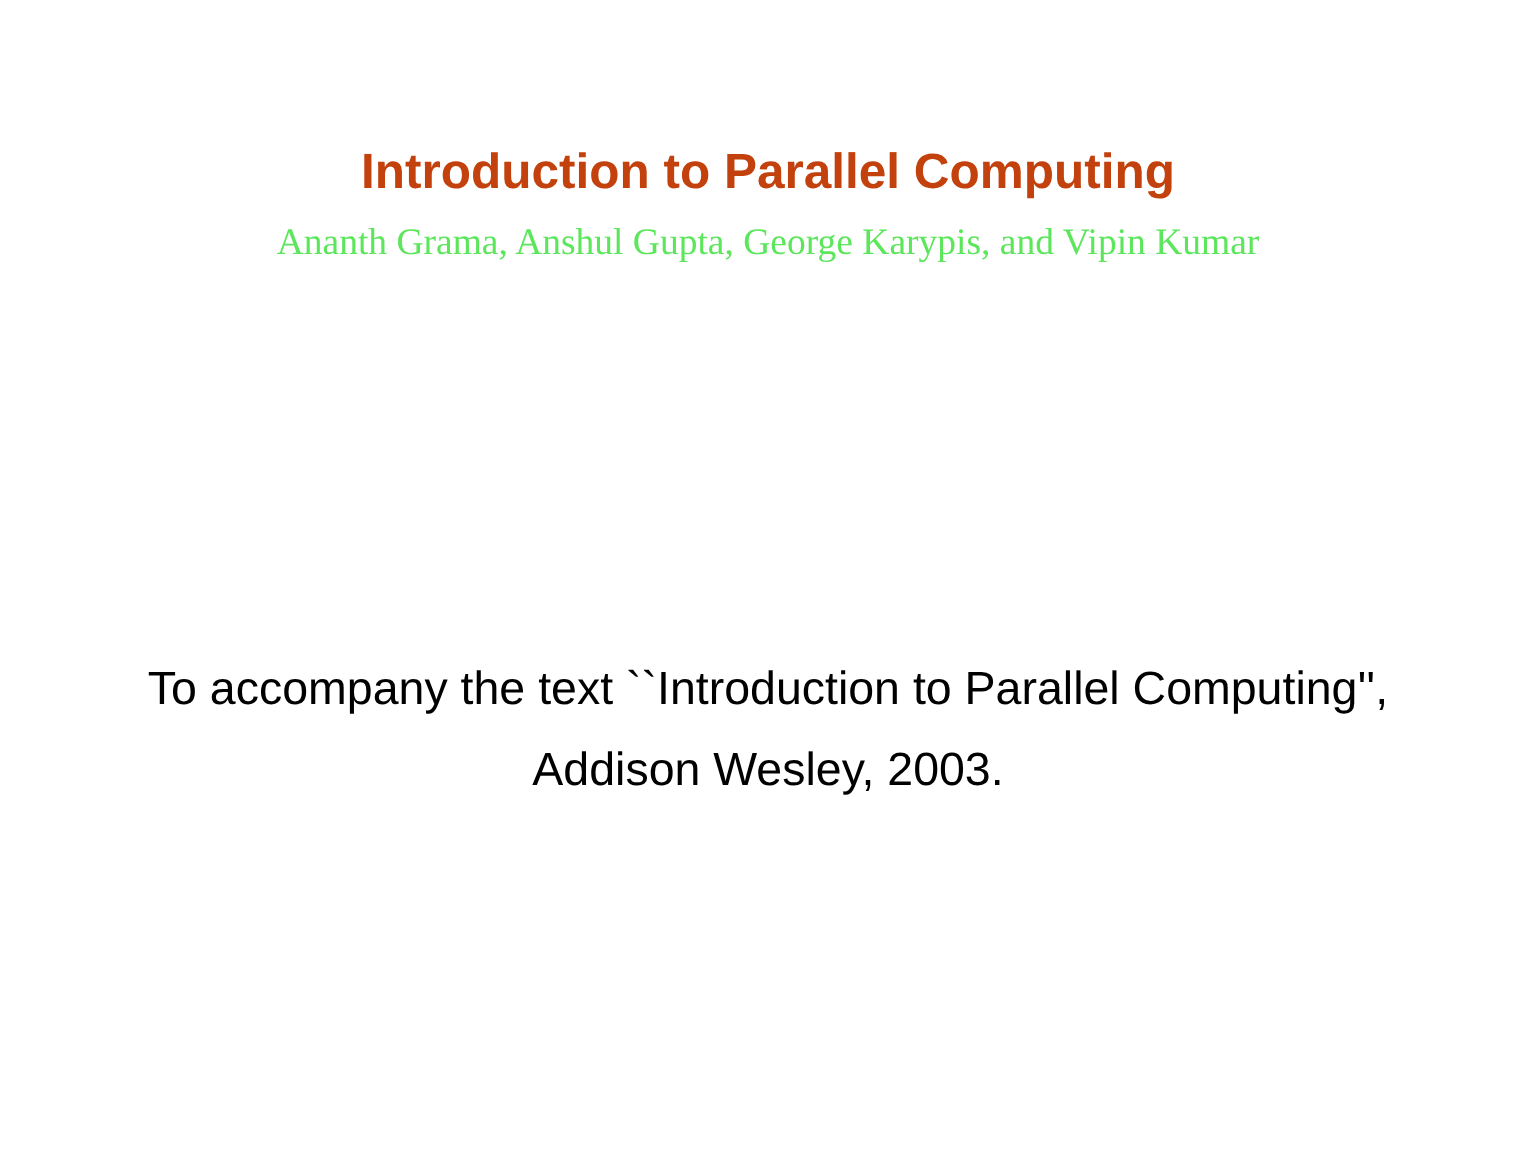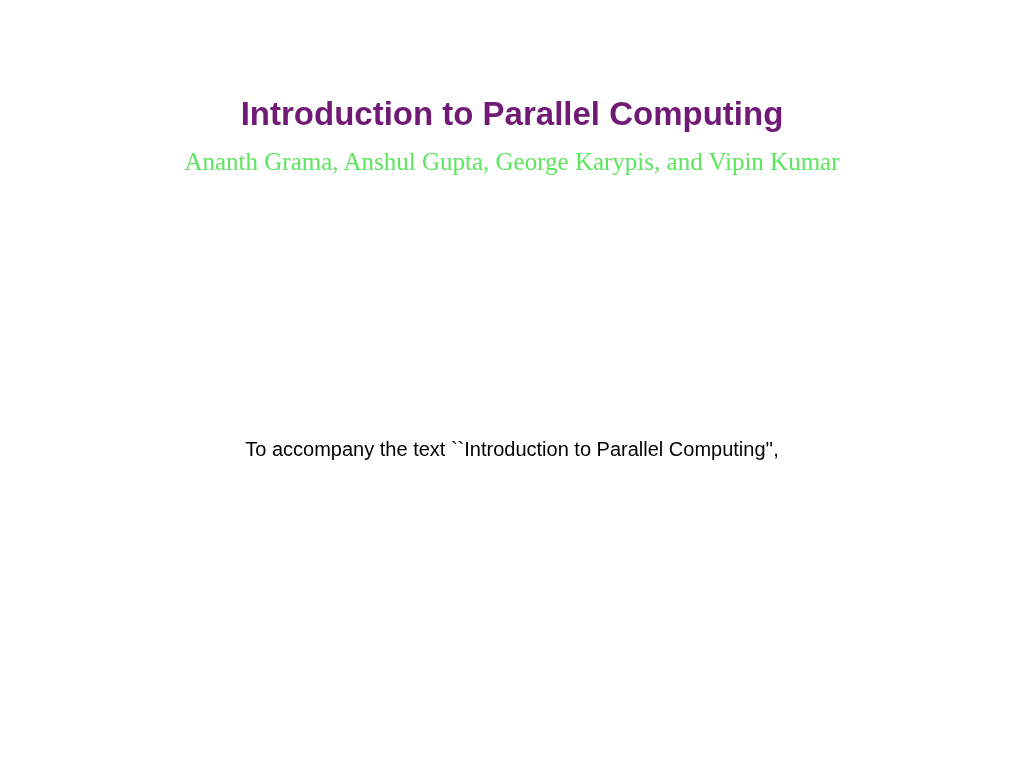--- a/index.html
+++ b/index.html
@@ -21,21 +21,21 @@
     background: #ffffff;
   }
   .slide-title {
     position: absolute;
     top: 72px;
     left: 0;
     width: 1024px;
     text-align: center;
     font-size: 33px;
     font-weight: bold;
-    color: #701a75;
+    color: #c2410c;
     letter-spacing: 0px;
     line-height: 1.2;
   }
   .slide-authors {
     position: absolute;
     top: 146px;
     left: 0;
     width: 1024px;
     text-align: center;
     font-size: 25px;
@@ -43,34 +43,35 @@
     color: #5ce65c;
     line-height: 1.25;
     font-family: Liberation Serif, serif;
   }
   .slide-body {
     position: absolute;
     top: 432px;
     left: 0;
     width: 1024px;
     text-align: center;
-    font-size: 20px;
+    font-size: 31px;
     color: #000000;
     line-height: 1.75;
   }
   .slide-body .line {
     display: block;
   }
 </style>
 </head>
 <body>
 
 <div class="slide">
 
   <h1 class="slide-title">Introduction to Parallel Computing</h1>
 
   <div class="slide-authors">Ananth Grama, Anshul Gupta, George Karypis, and Vipin Kumar</div>
 
   <div class="slide-body">
     <span class="line">To accompany the text ``Introduction to Parallel Computing'',</span>
+    <span class="line">Addison Wesley, 2003.</span>
   </div>
 
 </div>
 
 </body></html>

